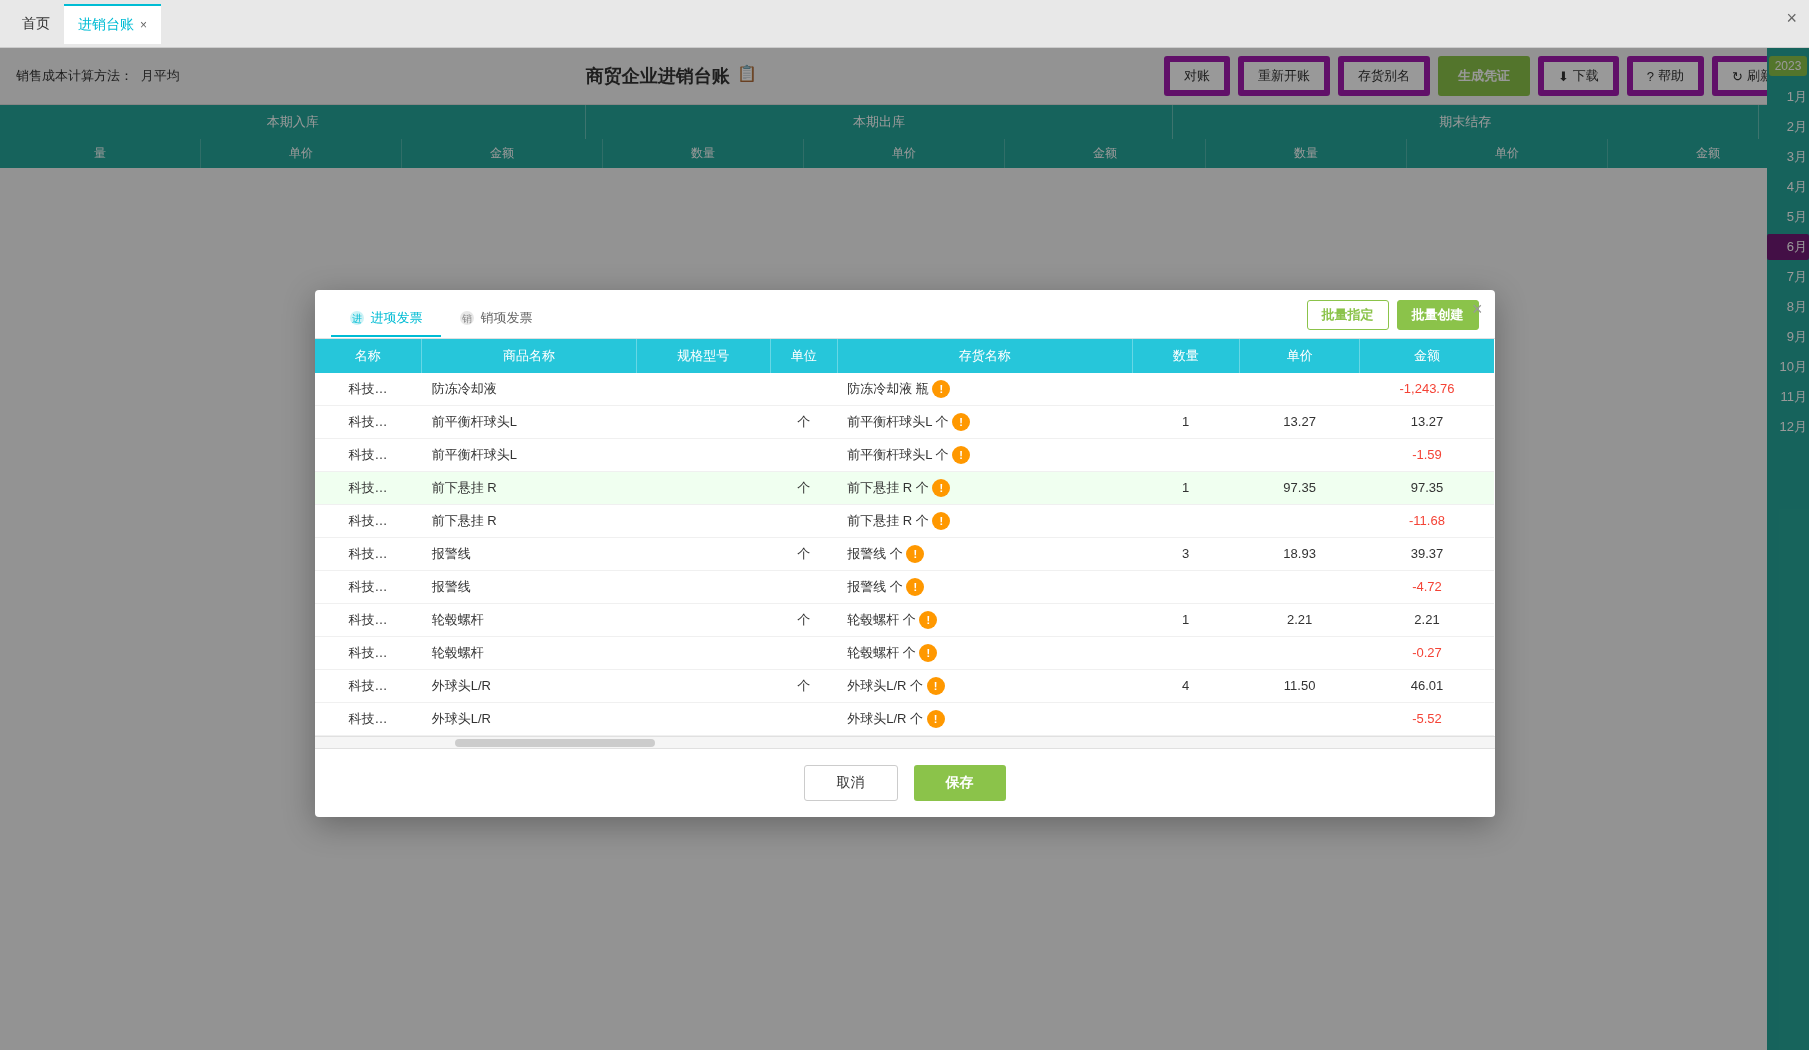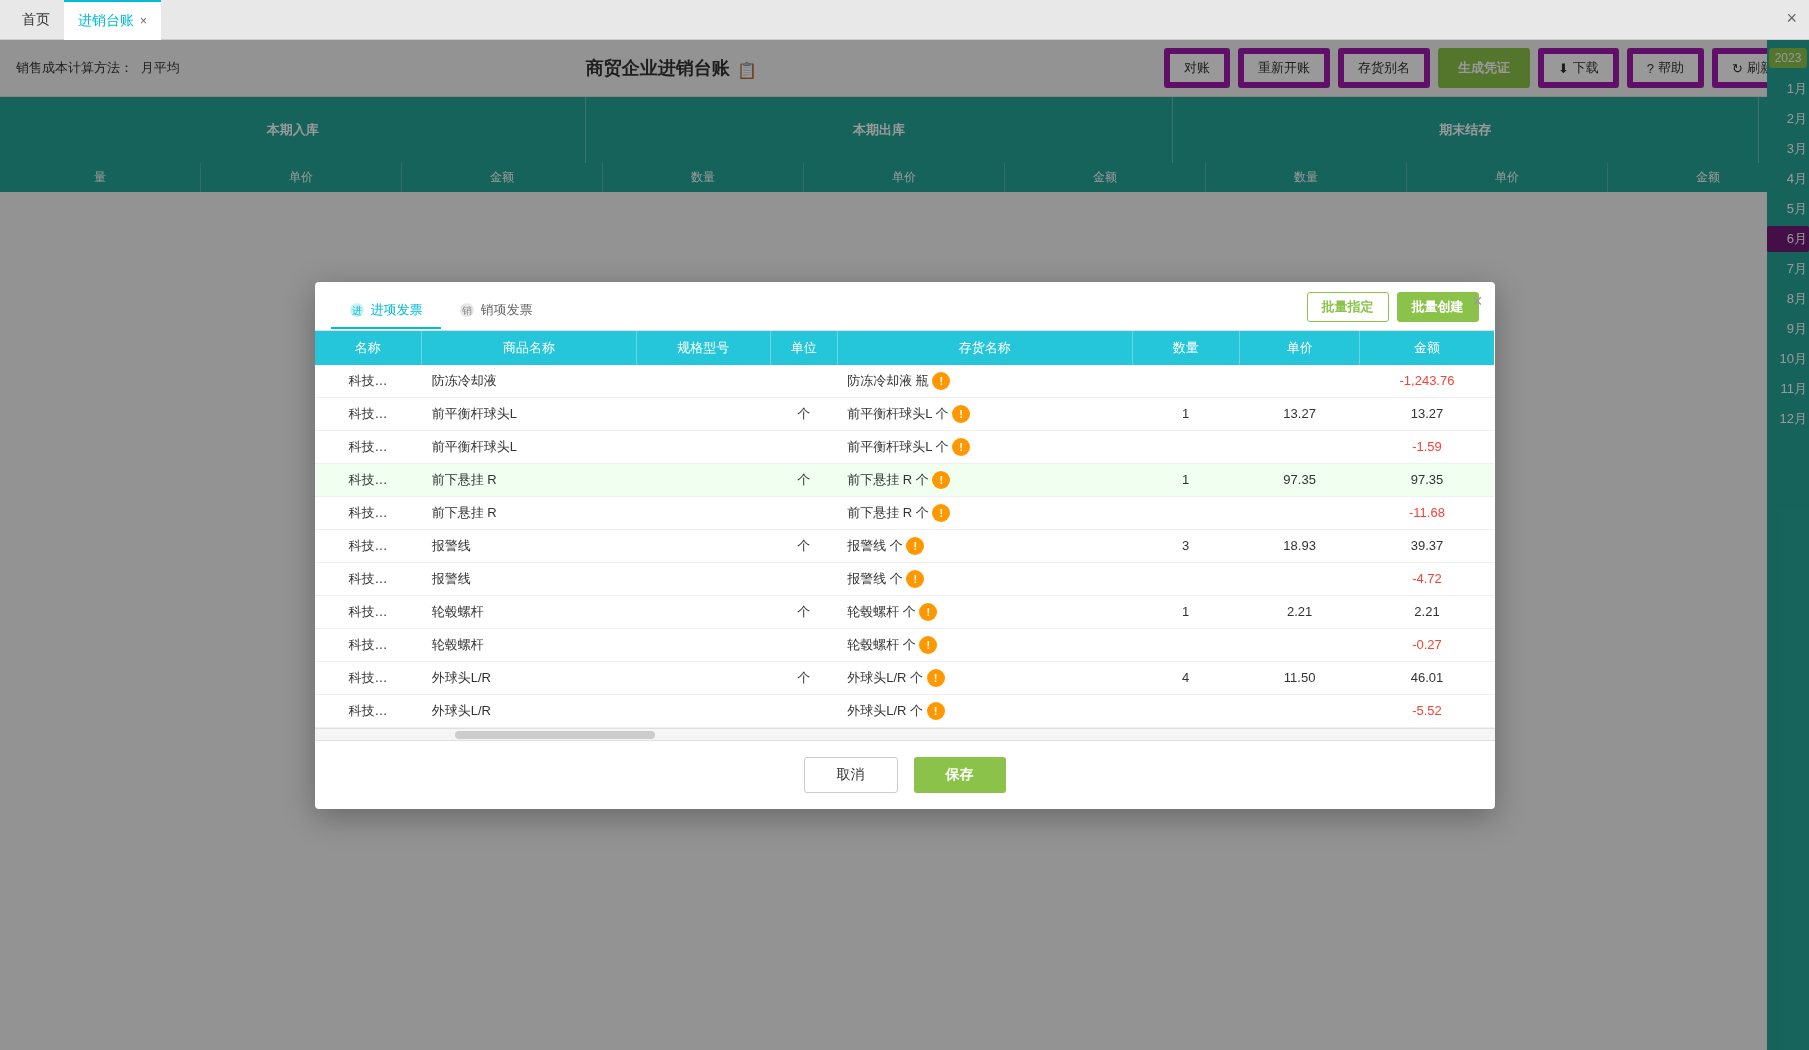--- a/index.html
+++ b/index.html
@@ -2,21 +2,21 @@
 <html><head>
   <meta charset="utf-8">
   <style>
     * { box-sizing: border-box; margin: 0; padding: 0; }
     body { font-family: 'Microsoft YaHei', Arial, sans-serif; font-size: 13px; background: #c8c8c8; width: 1809px; height: 1050px; overflow: hidden; }
 
     
     .tab-bar {
       display: flex; align-items: center;
       background: #e8e8e8;
-      height: 40px;
+      height: 48px;
       border-bottom: 1px solid #ccc;
       padding: 0 8px;
       position: relative;
     }
     .tab-item {
       display: flex; align-items: center;
       padding: 0 14px;
       height: 40px;
       cursor: pointer;
       font-size: 14px;
@@ -48,21 +48,21 @@
     .toolbar {
       display: flex; align-items: center;
       padding: 8px 16px;
       background: #f5f5f5;
       border-bottom: 1px solid #e0e0e0;
     }
     .cost-method {
       font-size: 13px; color: #333;
     }
     .page-title-area {
-      flex: 1; display: flex; justify-content: center; align-items: flex-end;
+      flex: 1; display: flex; justify-content: center; align-items: flex-start;
       gap: 8px;
     }
     .page-title {
       font-size: 18px; font-weight: bold; color: #333;
     }
     .title-icon {
       color: #666; font-size: 16px;
     }
     .toolbar-buttons {
       display: flex; gap: 8px; align-items: center;
@@ -81,23 +81,22 @@
     
     .header-grid {
       display: grid;
       grid-template-columns: 1fr 1fr 1fr 50px;
       background: #26a69a;
       color: #fff;
       text-align: center;
       font-size: 13px;
     }
     .header-main {
-      padding: 24px 0;
+      padding: 8px 0;
       border-right: 1px solid rgba(255,255,255,0.3);
-      font-weight: bold;
     }
     .header-sub-row {
       display: grid;
       grid-template-columns: 1fr 1fr 1fr 1fr 1fr 1fr 1fr 1fr 1fr;
       background: #26a69a;
       color: #fff;
       text-align: center;
     }
     .sub-cell {
       padding: 6px 0;

